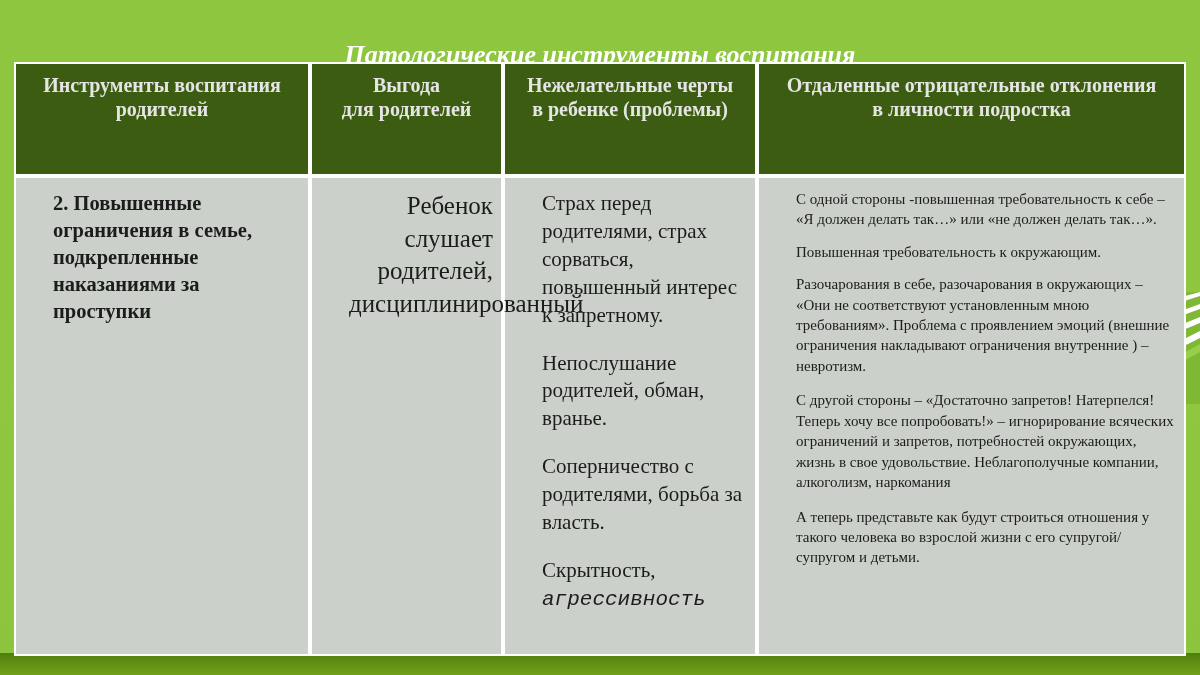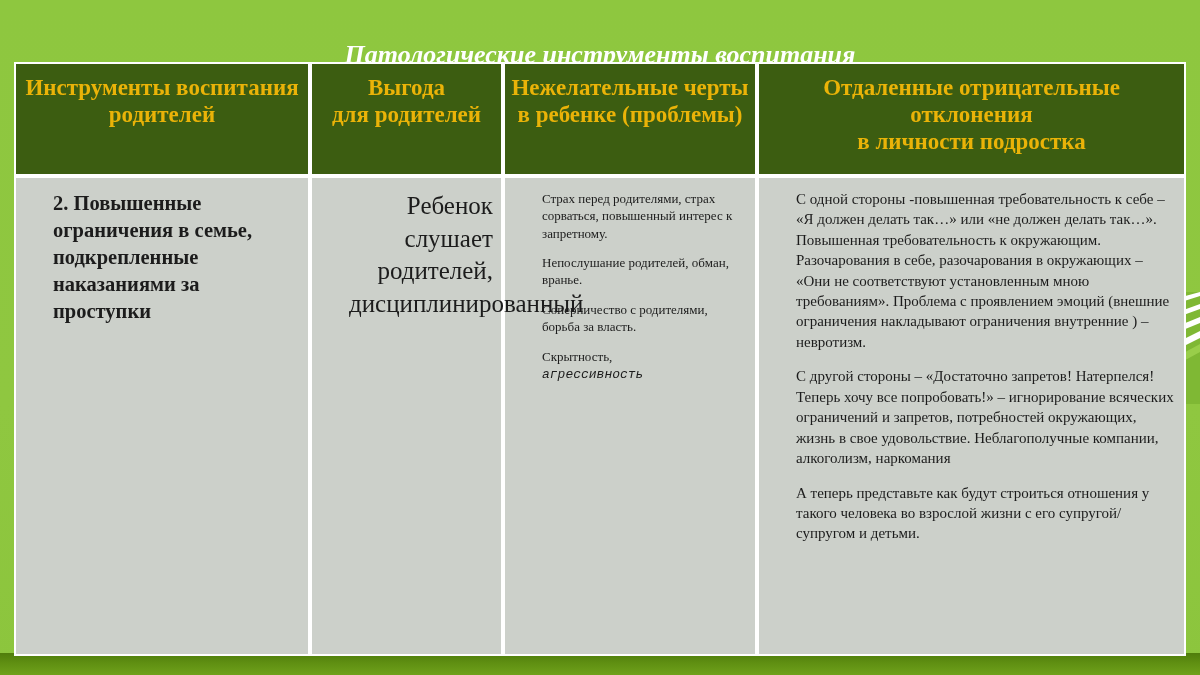--- a/index.html
+++ b/index.html
@@ -49,24 +49,24 @@
     border-collapse:separate;
     border-spacing:0;
     table-layout:fixed;
   }
   table.grid th, table.grid td {
     border:2px solid #ffffff;
     vertical-align:top;
   }
   table.grid thead th {
     background:#3c5d11;
-    color:#eab308;
+    color:#e5e5e5;
     text-align:center;
     font-weight:bold;
-    font-size:23px;
+    font-size:20px;
     line-height:1.18;
     padding:10px 6px 0 6px;
     height:114px;
     vertical-align:top;
   }
   table.grid tbody td {
     background:#ccd0ca;
     color:#1c1c1c;
     padding-left:37px;
   }
@@ -78,30 +78,30 @@
 
   td.col1 {
     font-size:20.5px; font-weight:bold; line-height:1.32;
     padding:12px 8px 8px 10px;
   }
   td.col2 {
     font-size:25px; line-height:1.30; text-align:right;
     padding:12px 8px 8px 8px;
   }
   td.col3 {
-    font-size:13px; line-height:1.33;
+    font-size:21px; line-height:1.33;
     padding:12px 8px 8px 10px;
   }
   td.col4 {
     font-size:15px; line-height:1.36;
     padding:11px 10px 8px 10px;
   }
   .para { margin:0; }
   .para + .para { margin-top:0.95em; }
-  .tight + .tight { margin-top:0; }
+  .tight + .tight { margin-top:12px; }
   .ital { font-style:italic;font-family:Liberation Mono, monospace; }
 </style>
 </head>
 <body>
 
 <div class="page-bg"></div>
 
 <div class="slide-title">Патологические инструменты воспитания</div>
 
 <div class="deco">

